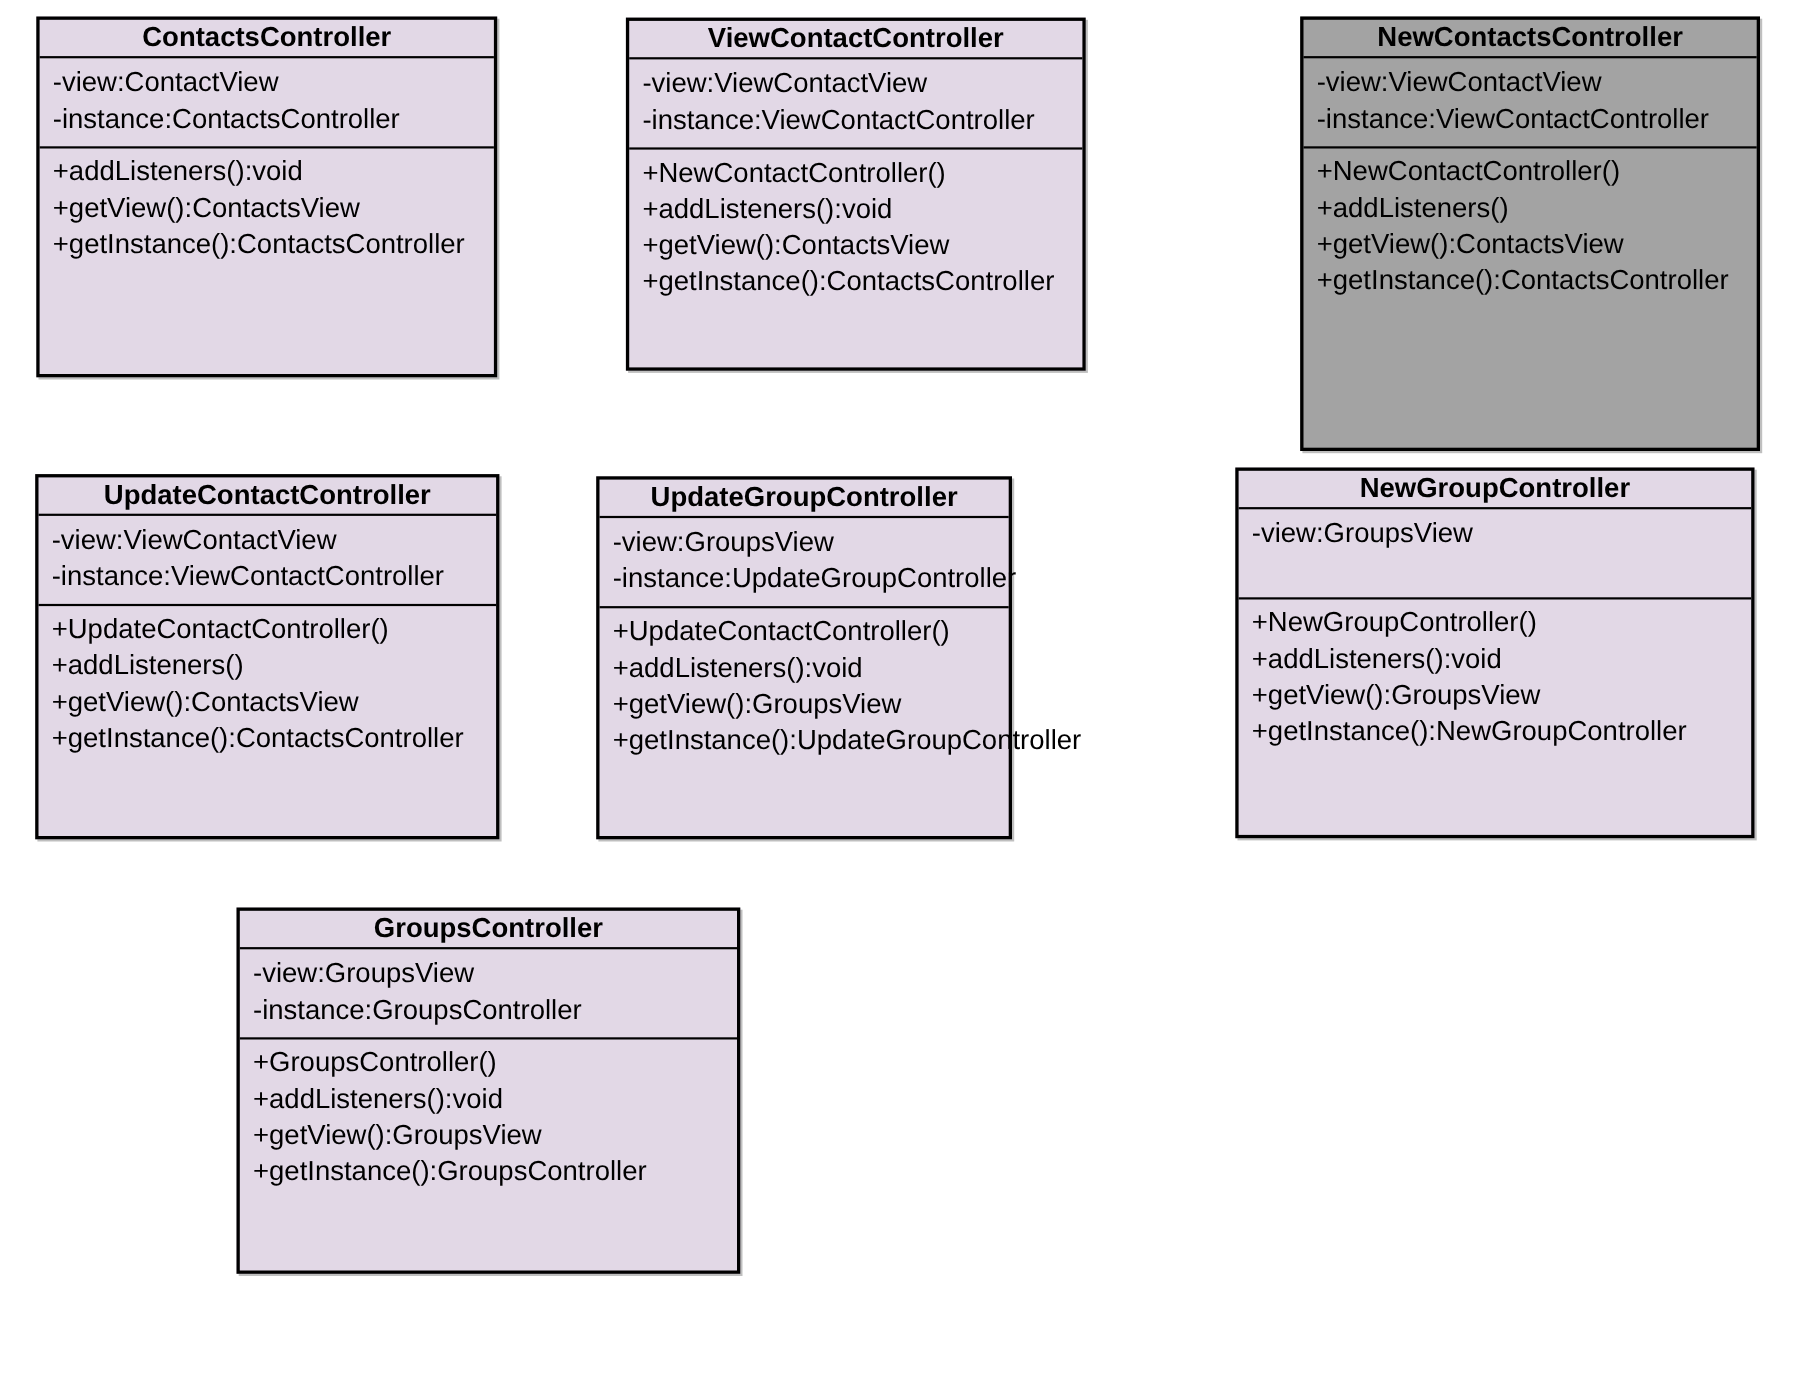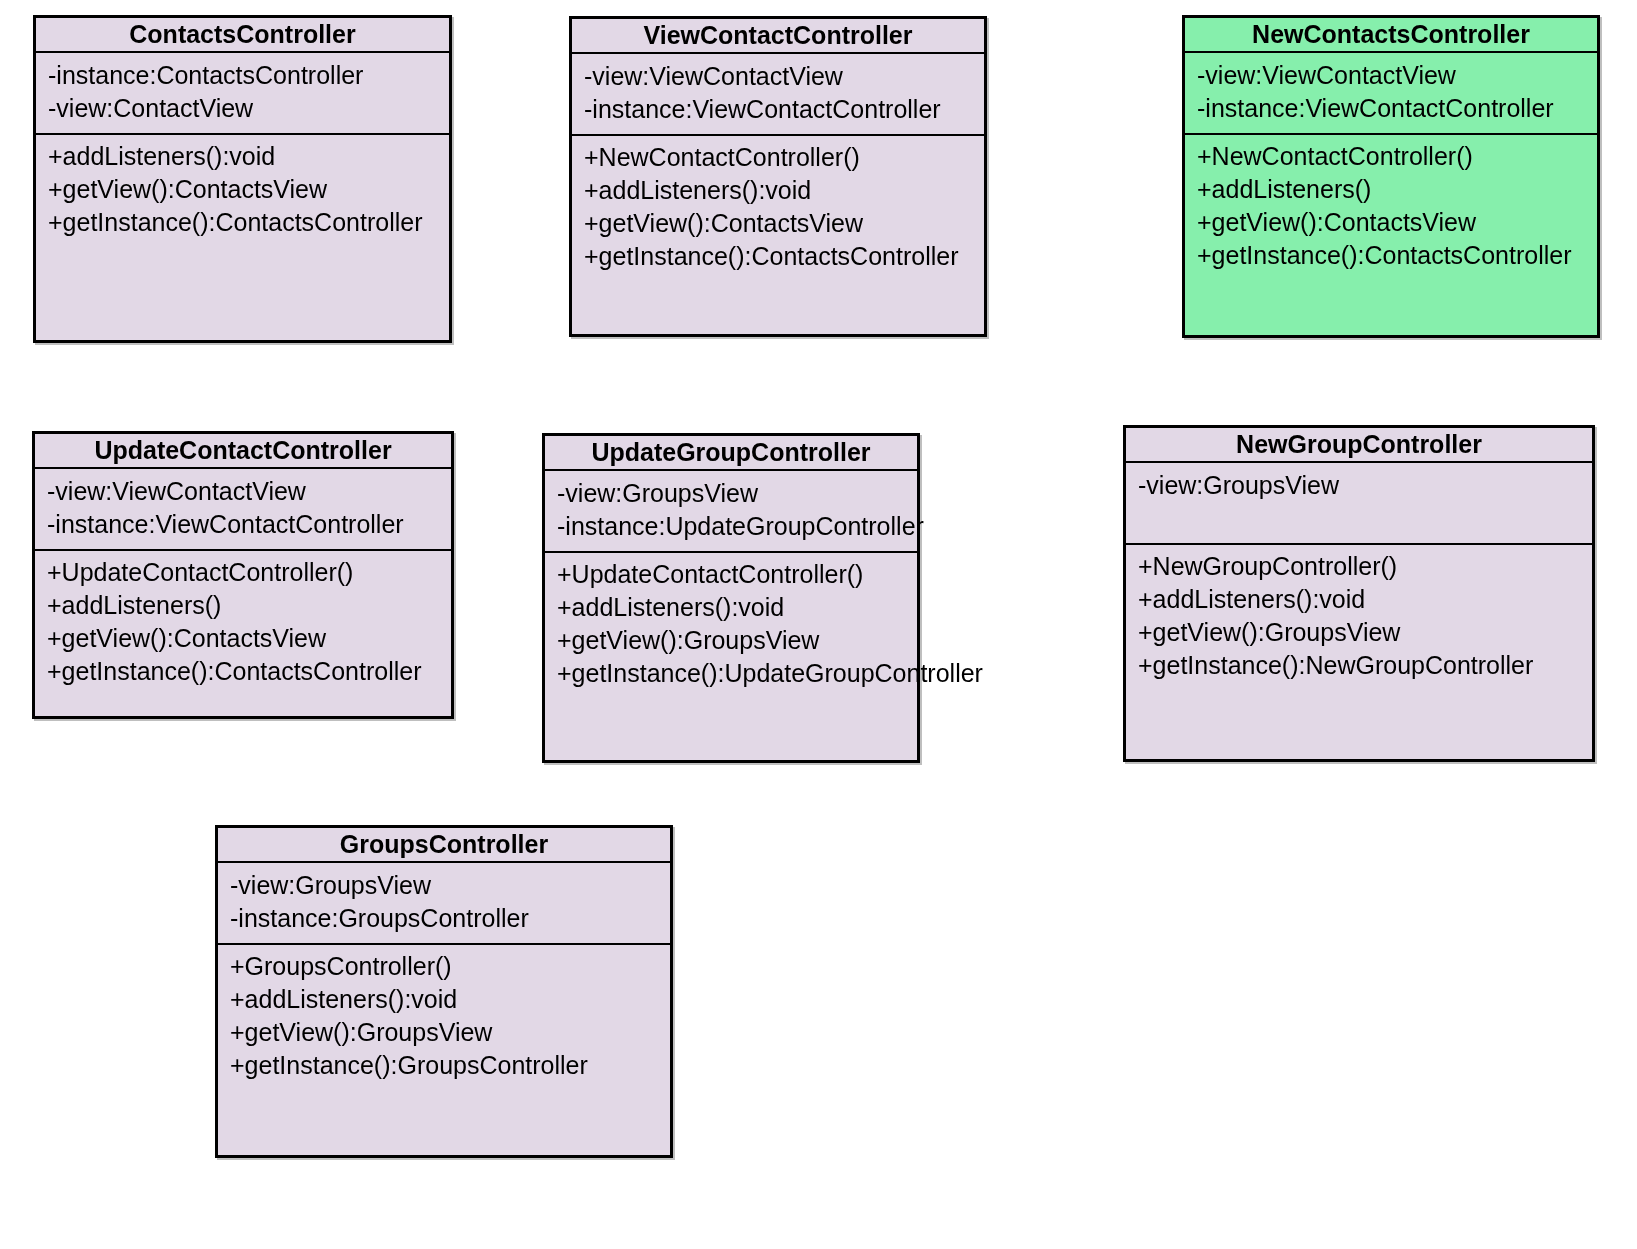--- a/index.html
+++ b/index.html
@@ -49,56 +49,56 @@
   }
 </style>
 </head>
 <body>
 
 <div class="canvas" id="canvas">
 
 <div class="class-box" style="left: 33px; top: 15px; width: 419px; height: 328px; background: rgb(226, 216, 230);">
       <div class="class-title">ContactsController</div>
       <div class="class-attrs">
+        <div class="member-line">-view:ContactView</div>
         <div class="member-line">-instance:ContactsController</div>
-        <div class="member-line">-view:ContactView</div>
       </div>
       <div class="class-methods">
         <div class="member-line">+addListeners():void</div>
         <div class="member-line">+getView():ContactsView</div>
         <div class="member-line">+getInstance():ContactsController</div>
       </div>
     </div>
     <div class="class-box" style="left: 569px; top: 16px; width: 418px; height: 321px; background: rgb(226, 216, 230);">
       <div class="class-title">ViewContactController</div>
       <div class="class-attrs">
         <div class="member-line">-view:ViewContactView</div>
         <div class="member-line">-instance:ViewContactController</div>
       </div>
       <div class="class-methods">
         <div class="member-line">+NewContactController()</div>
         <div class="member-line">+addListeners():void</div>
         <div class="member-line">+getView():ContactsView</div>
         <div class="member-line">+getInstance():ContactsController</div>
       </div>
     </div>
-    <div class="class-box" style="left: 1182px; top: 15px; width: 418px; height: 323px; background: #86efac;">
+    <div class="class-box" style="left: 1182px; top: 15px; width: 418px; height: 395px; background: #a3a3a3;">
       <div class="class-title">NewContactsController</div>
       <div class="class-attrs">
         <div class="member-line">-view:ViewContactView</div>
         <div class="member-line">-instance:ViewContactController</div>
       </div>
       <div class="class-methods">
         <div class="member-line">+NewContactController()</div>
         <div class="member-line">+addListeners()</div>
         <div class="member-line">+getView():ContactsView</div>
         <div class="member-line">+getInstance():ContactsController</div>
       </div>
     </div>
-    <div class="class-box" style="left: 32px; top: 431px; width: 422px; height: 288px; background: rgb(226, 216, 230);">
+    <div class="class-box" style="left: 32px; top: 431px; width: 422px; height: 332px; background: rgb(226, 216, 230);">
       <div class="class-title">UpdateContactController</div>
       <div class="class-attrs">
         <div class="member-line">-view:ViewContactView</div>
         <div class="member-line">-instance:ViewContactController</div>
       </div>
       <div class="class-methods">
         <div class="member-line">+UpdateContactController()</div>
         <div class="member-line">+addListeners()</div>
         <div class="member-line">+getView():ContactsView</div>
         <div class="member-line">+getInstance():ContactsController</div>

